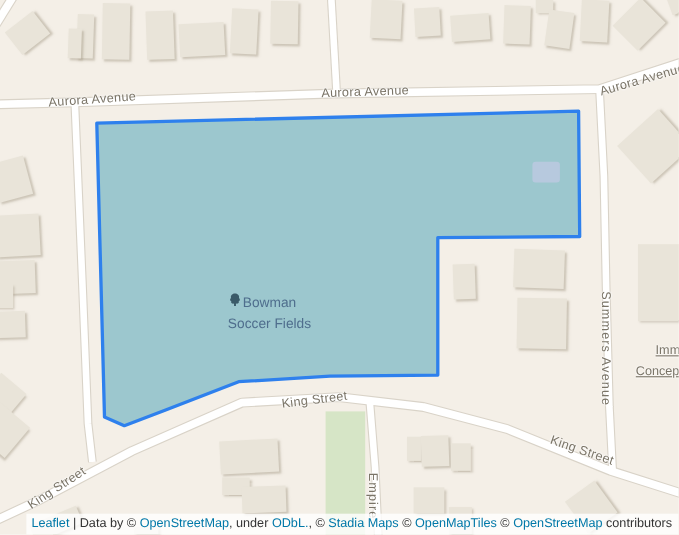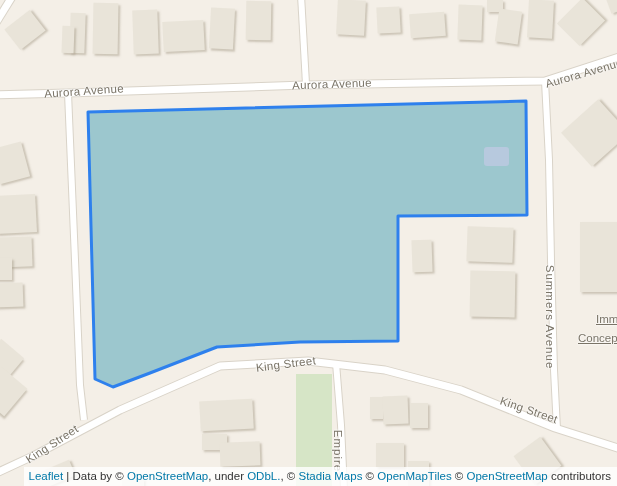--- a/index.html
+++ b/index.html
@@ -124,15 +124,22 @@
       <div class="street-label" style="left: 584px; top: 73px; transform: translate(-50%, -50%) rotate(-16deg);">Aurora Avenue</div>
       <div class="street-label" style="left: 52px; top: 444px; transform: translate(-50%, -50%) rotate(-33deg);">King Street</div>
       <div class="street-label" style="left: 286px; top: 364px; transform: translate(-50%, -50%) rotate(-7deg);">King Street</div>
       <div class="street-label" style="left: 529px; top: 410px; transform: translate(-50%, -50%) rotate(19deg);">King Street</div>
       <div class="street-label vertical" style="left: 550px; top: 317px; transform: translate(-50%, -50%);">Summers Avenue</div>
       <div class="street-label vertical" style="left: 338px; top: 451px; transform: translate(-50%, -50%);">Empire</div>
       <div class="place-label" style="left: 596px; top: 313px;">Imm</div>
       <div class="place-label" style="left: 578px; top: 332px;">Concept</div>
     </div>
 
+  <div id="poi">
+    <svg class="tree" width="13" height="13" viewBox="0 0 12 12">
+      <path fill="#3a5a68" d="M6 0.8 C3.3 0.8 2.1 2.9 2.7 4.5 C1.6 5.1 1.6 6.8 2.9 7.3 C2.3 8.6 3.5 9.5 5.2 9.2 L5.2 11.2 L6.8 11.2 L6.8 9.2 C8.5 9.5 9.7 8.6 9.1 7.3 C10.4 6.8 10.4 5.1 9.3 4.5 C9.9 2.9 8.7 0.8 6 0.8 Z"></path>
+    </svg>
+    <div>Bowman</div>
+    <div>Soccer Fields</div>
+  </div>
 
   <div id="attribution"><a>Leaflet</a><span> | Data by © </span><a>OpenStreetMap</a><span>, under </span><a>ODbL.</a><span>, © </span><a>Stadia Maps</a><span> © </span><a>OpenMapTiles</a><span> © </span><a>OpenStreetMap</a><span> contributors</span></div>
 </div>
 
 </body></html>

